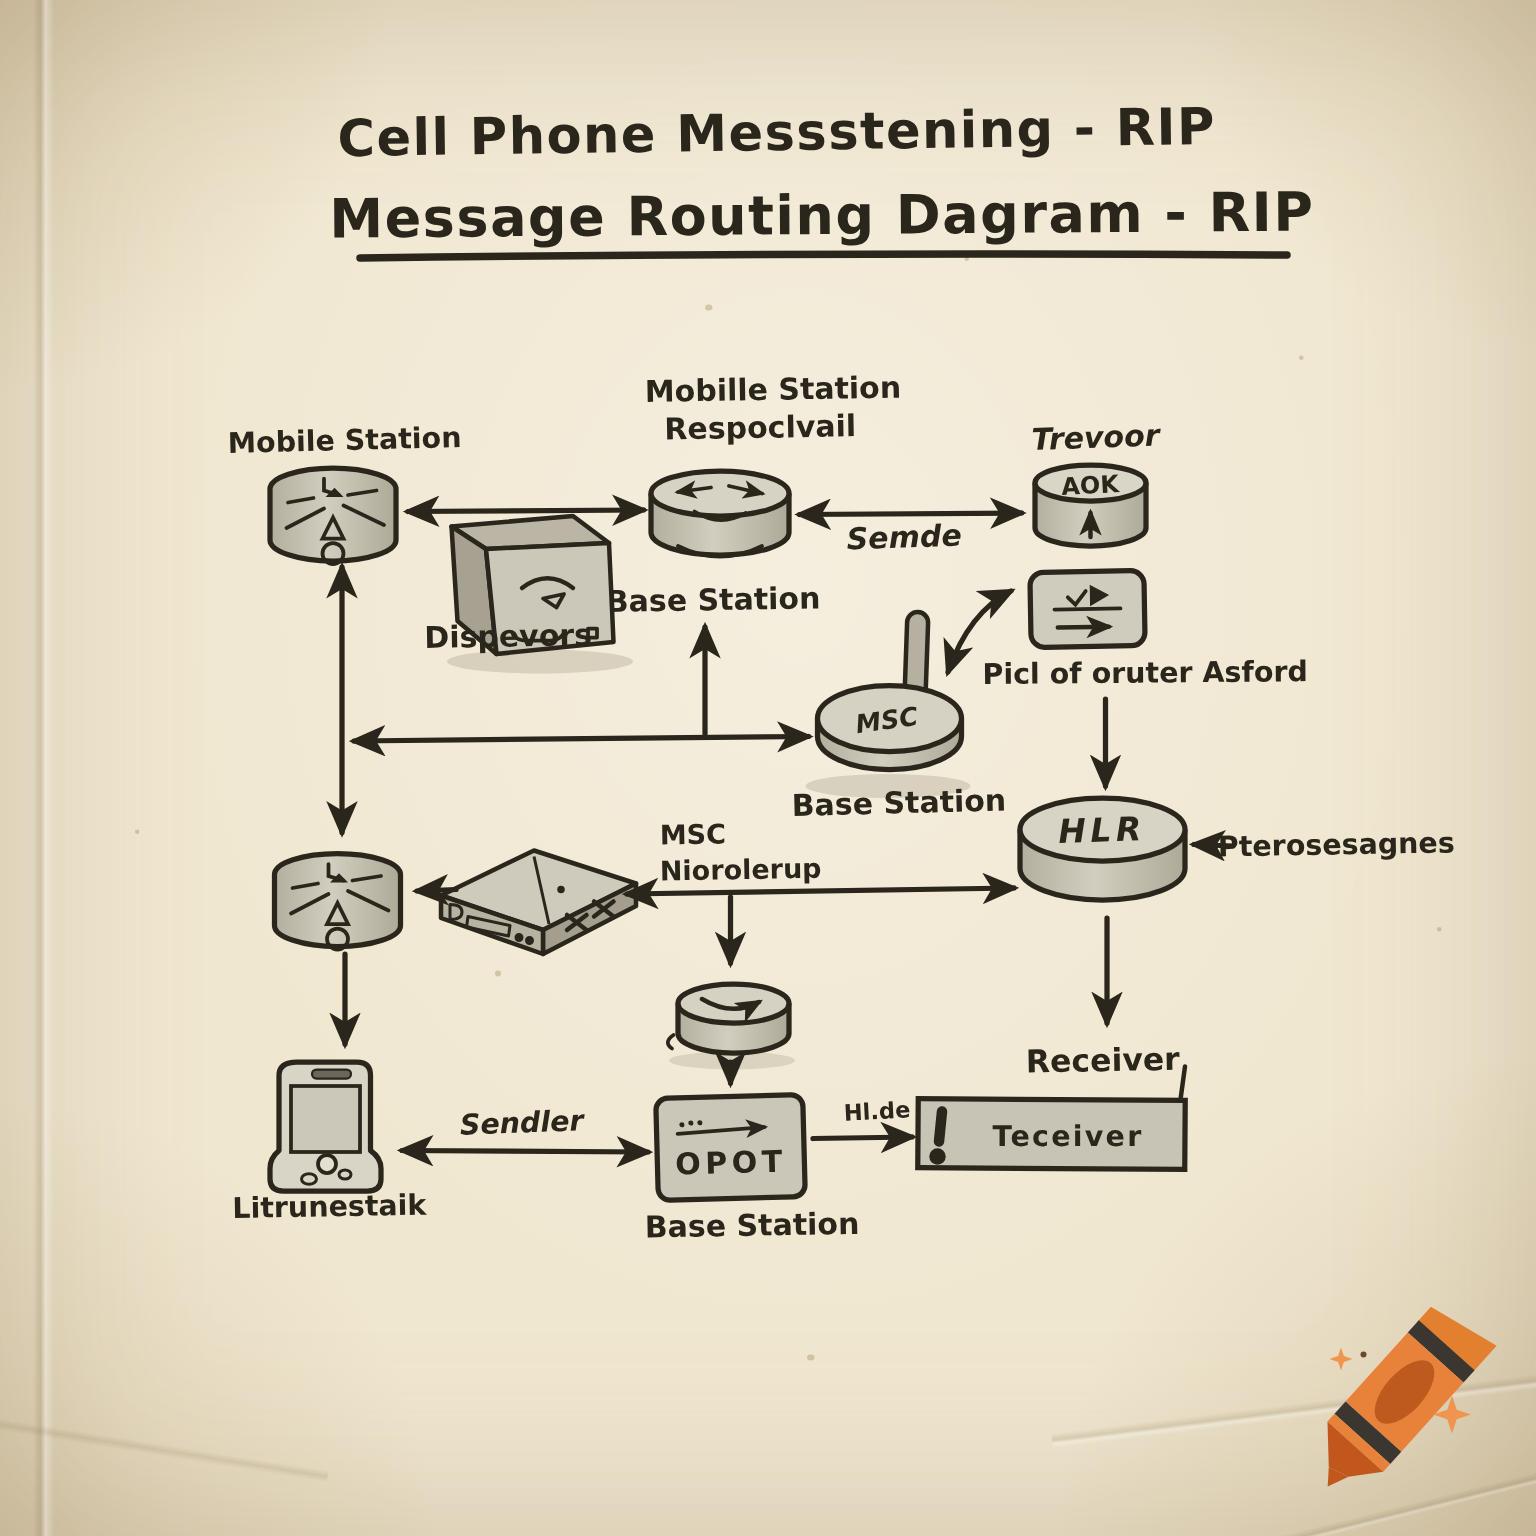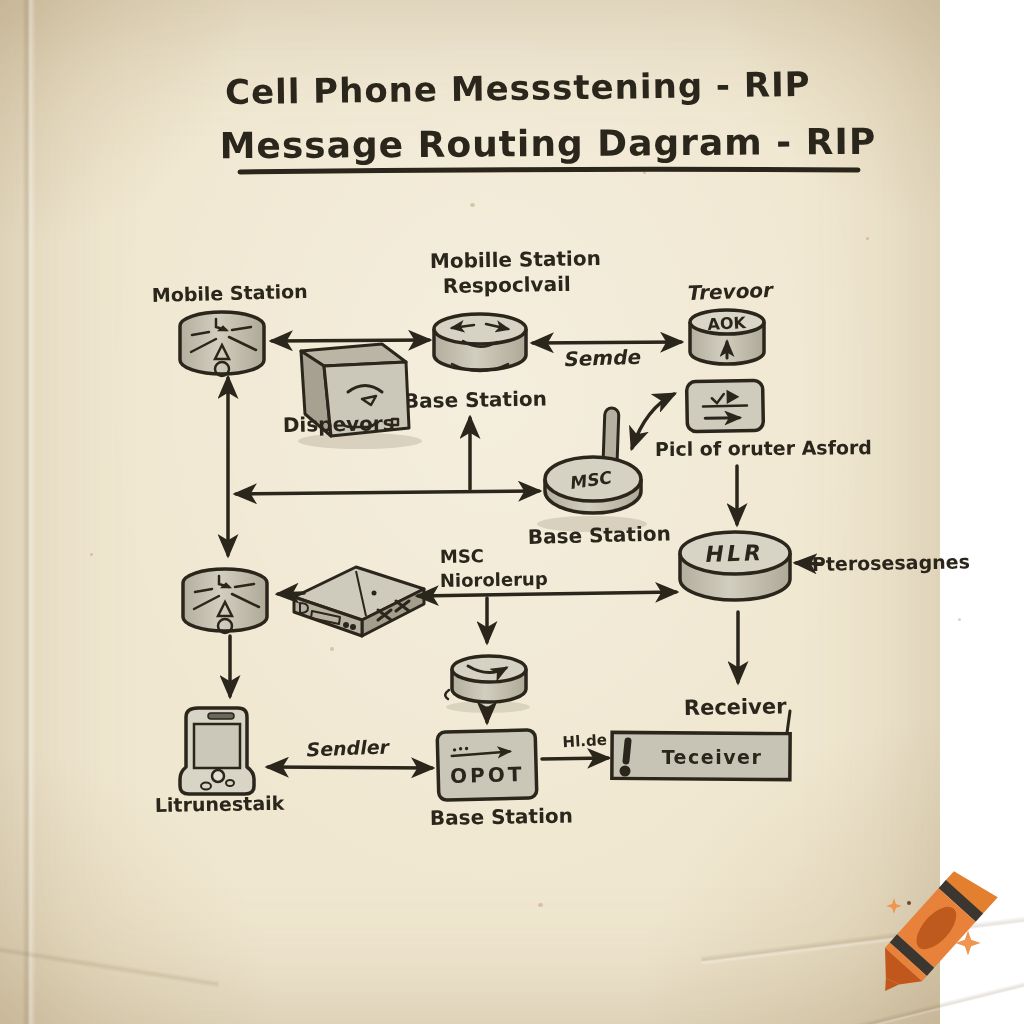--- a/index.html
+++ b/index.html
@@ -1,18 +1,18 @@
 <!DOCTYPE html>
 <html><head>
 <meta charset="utf-8">
 <style>
   html,body{margin:0;padding:0;}
   body{width:1024px;height:1024px;overflow:hidden;font-family:"DejaVu Sans",sans-serif;}
   .paper{
-    position:relative;width:940px;height:1024px;
+    position:relative;width:1024px;height:1024px;
     background-color:#f0e7d0;
     background-image:
       radial-gradient(ellipse at 52% 38%, rgba(255,255,255,0.30), rgba(255,255,255,0) 58%),
       radial-gradient(circle at 0% 0%, rgba(150,120,70,0.22), rgba(150,120,70,0) 18%),
       radial-gradient(circle at 100% 0%, rgba(150,120,70,0.16), rgba(150,120,70,0) 16%),
       radial-gradient(circle at 0% 100%, rgba(150,120,70,0.20), rgba(150,120,70,0) 20%),
       radial-gradient(circle at 100% 100%, rgba(150,120,70,0.22), rgba(150,120,70,0) 22%);
     box-shadow: inset 0 0 130px rgba(125,100,58,0.30);
   }
   .crease-left{

